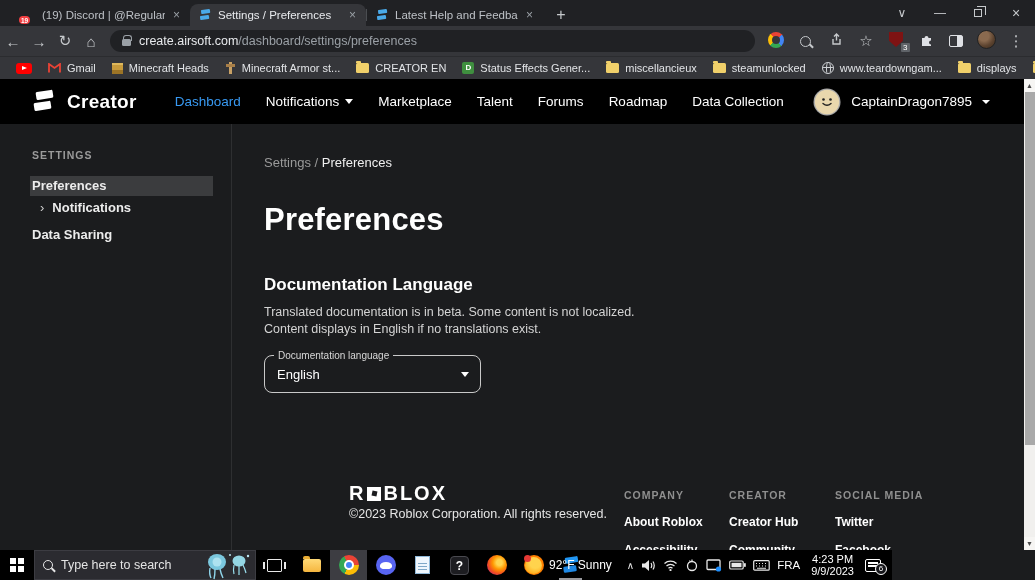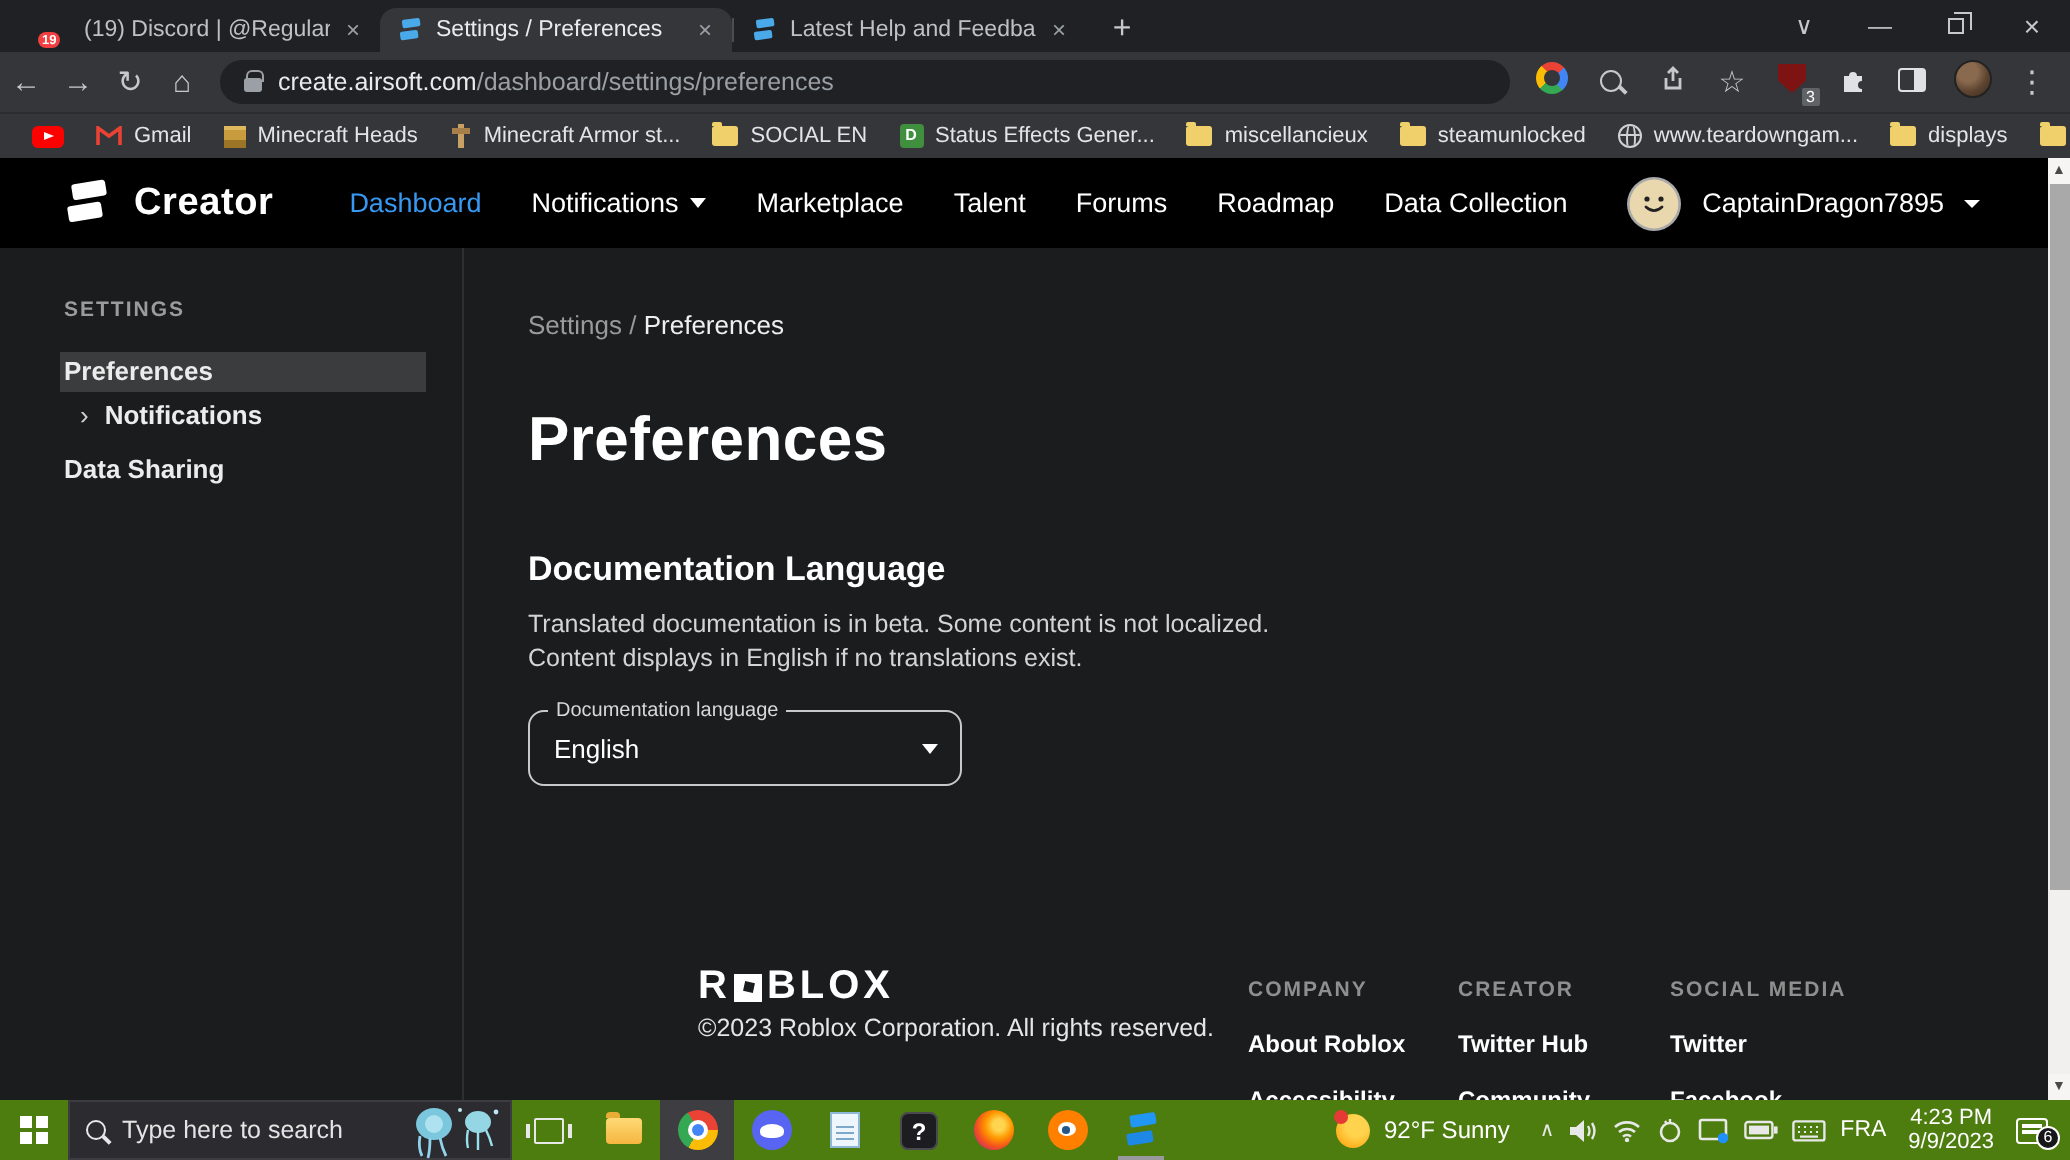--- a/index.html
+++ b/index.html
@@ -100,21 +100,21 @@
   .fcol .flink { font-size:12px; font-weight:bold; color:#fff; margin-top:14px; }
   #fcol-0 { left:392px; } #fcol-1 { left:497px; } #fcol-2 { left:603px; }
 
   
   #scrollbar { position:absolute; right:0; top:79px; width:11px; height:471px; background:#f1f0ee; z-index:40; }
   #sb-up { position:absolute; top:0; left:0; right:0; height:13px; background:#f6f5f3; color:#4a4a4a; font-size:7px; text-align:center; line-height:13px; }
   #sb-thumb { position:absolute; top:13px; left:0.5px; width:10px; height:353px; background:#a9a9a9; }
   #sb-down { position:absolute; bottom:0; left:0; right:0; height:13px; background:#f6f5f3; color:#4a4a4a; font-size:7px; text-align:center; line-height:13px; }
 
   
-  #taskbar { position:absolute; left:0; top:550px; width:1035px; height:30px; background:#4d7c0f; display:flex; align-items:center; z-index:50; }
+  #taskbar { position:absolute; left:0; top:550px; width:892px; height:30px; background:#000000; display:flex; align-items:center; z-index:50; }
   #startbtn { width:34px; height:30px; display:flex; align-items:center; justify-content:center; }
   .winlogo { width:14px; height:14px; display:grid; grid-template-columns:6px 6px; grid-template-rows:6px 6px; gap:1.5px; }
   .winlogo i { background:#fff; }
   #searchbox { width:222px; height:30px; background:#2b2b30; border:1px solid #3c3c42; display:flex; align-items:center; gap:8px; padding:0 8px; position:relative; }
   #searchbox .ph { font-size:12.5px; color:#e4e4e4; }
   .mag2 { width:10px; height:10px; border:1.5px solid #e8e8e8; border-radius:50%; position:relative; flex:none; }
   .mag2:after { content:""; position:absolute; width:5px; height:1.5px; background:#e8e8e8; right:-4px; bottom:-1px; transform:rotate(45deg); }
   #jelly { position:absolute; right:2px; top:1px; }
   .tb-slot { width:37px; height:30px; display:flex; align-items:center; justify-content:center; position:relative; }
   .tb-slot.appactive { background:#3d3d42; }
@@ -240,21 +240,21 @@
     <span class="bm">
         <span class="mchead"></span>
         <span>Minecraft Heads</span>
       </span>
     <span class="bm">
         <span class="armor"></span>
         <span>Minecraft Armor st...</span>
       </span>
     <span class="bm">
         <span class="fold"></span>
-        <span>SOCIAL EN</span>
+        <span>CREATOR EN</span>
       </span>
     <span class="bm">
         <span class="dmico"></span>
         <span>Status Effects Gener...</span>
       </span>
     <span class="bm">
         <span class="fold"></span>
         <span>miscellancieux</span>
       </span>
     <span class="bm">
@@ -352,21 +352,21 @@
         </div>
         <div id="fcopy">©2023 Roblox Corporation. All rights reserved.</div>
         <div class="fcol" id="fcol-0">
           <div class="fhead">COMPANY</div>
           <div class="flink">About Roblox</div>
           <div class="flink">Accessibility</div>
 
         </div>
         <div class="fcol" id="fcol-1">
           <div class="fhead">CREATOR</div>
-          <div class="flink">Twitter Hub</div>
+          <div class="flink">Creator Hub</div>
           <div class="flink">Community</div>
 
         </div>
         <div class="fcol" id="fcol-2">
           <div class="fhead">SOCIAL MEDIA</div>
           <div class="flink">Twitter</div>
           <div class="flink">Facebook</div>
 
         </div>
       </div>

